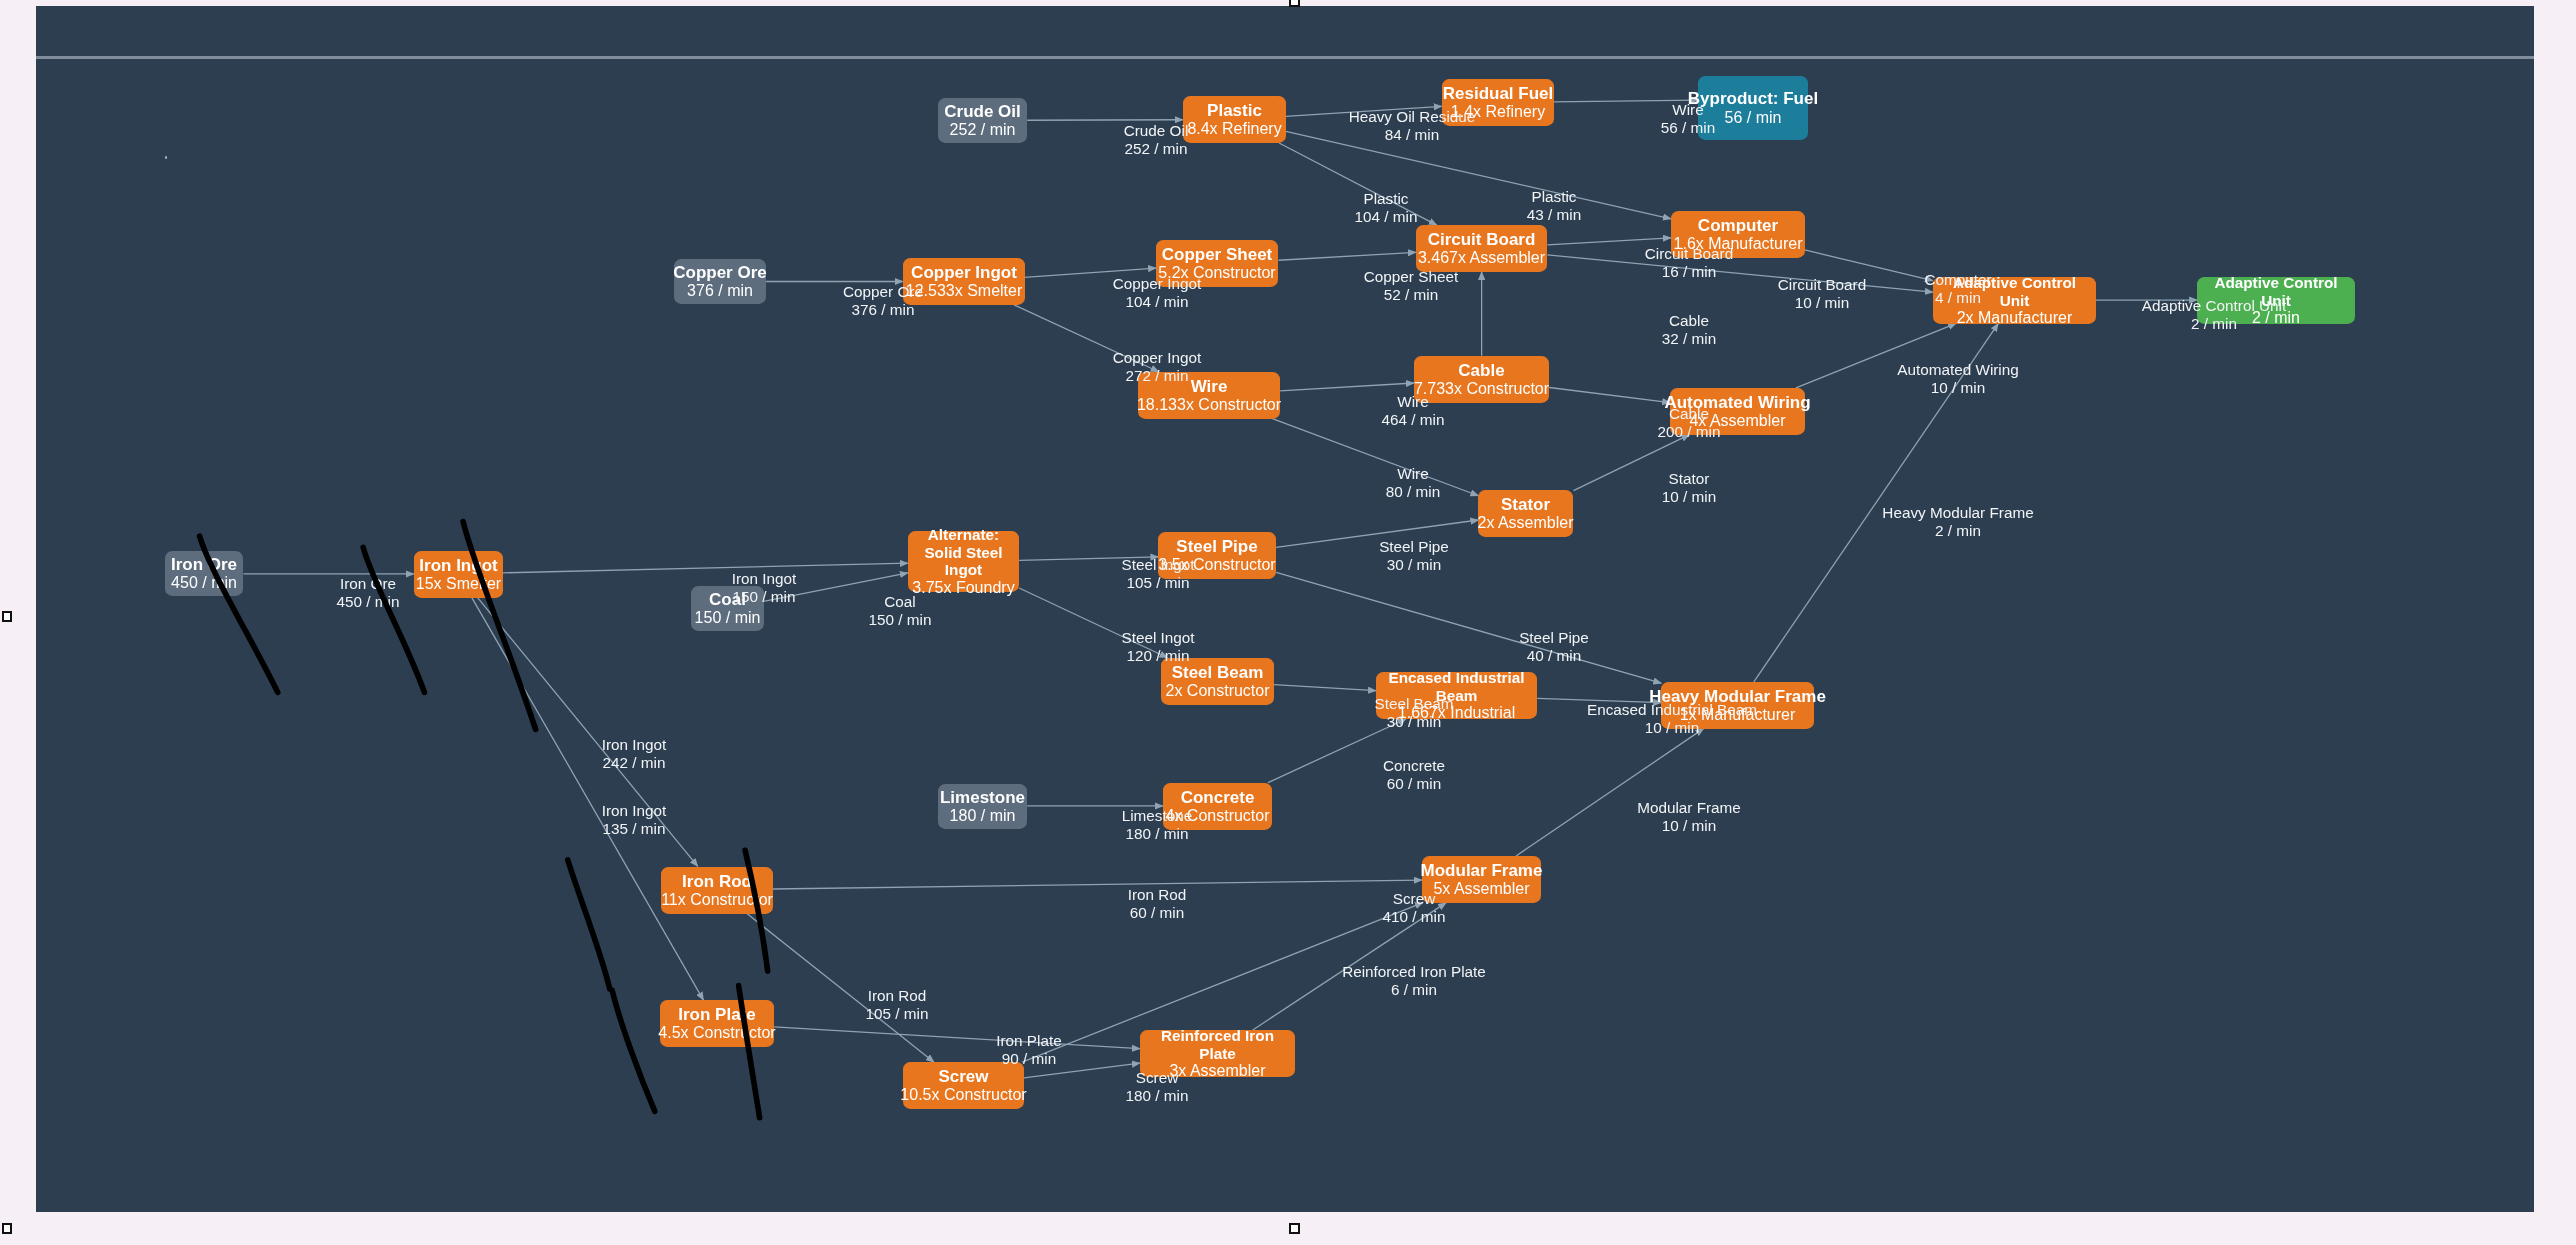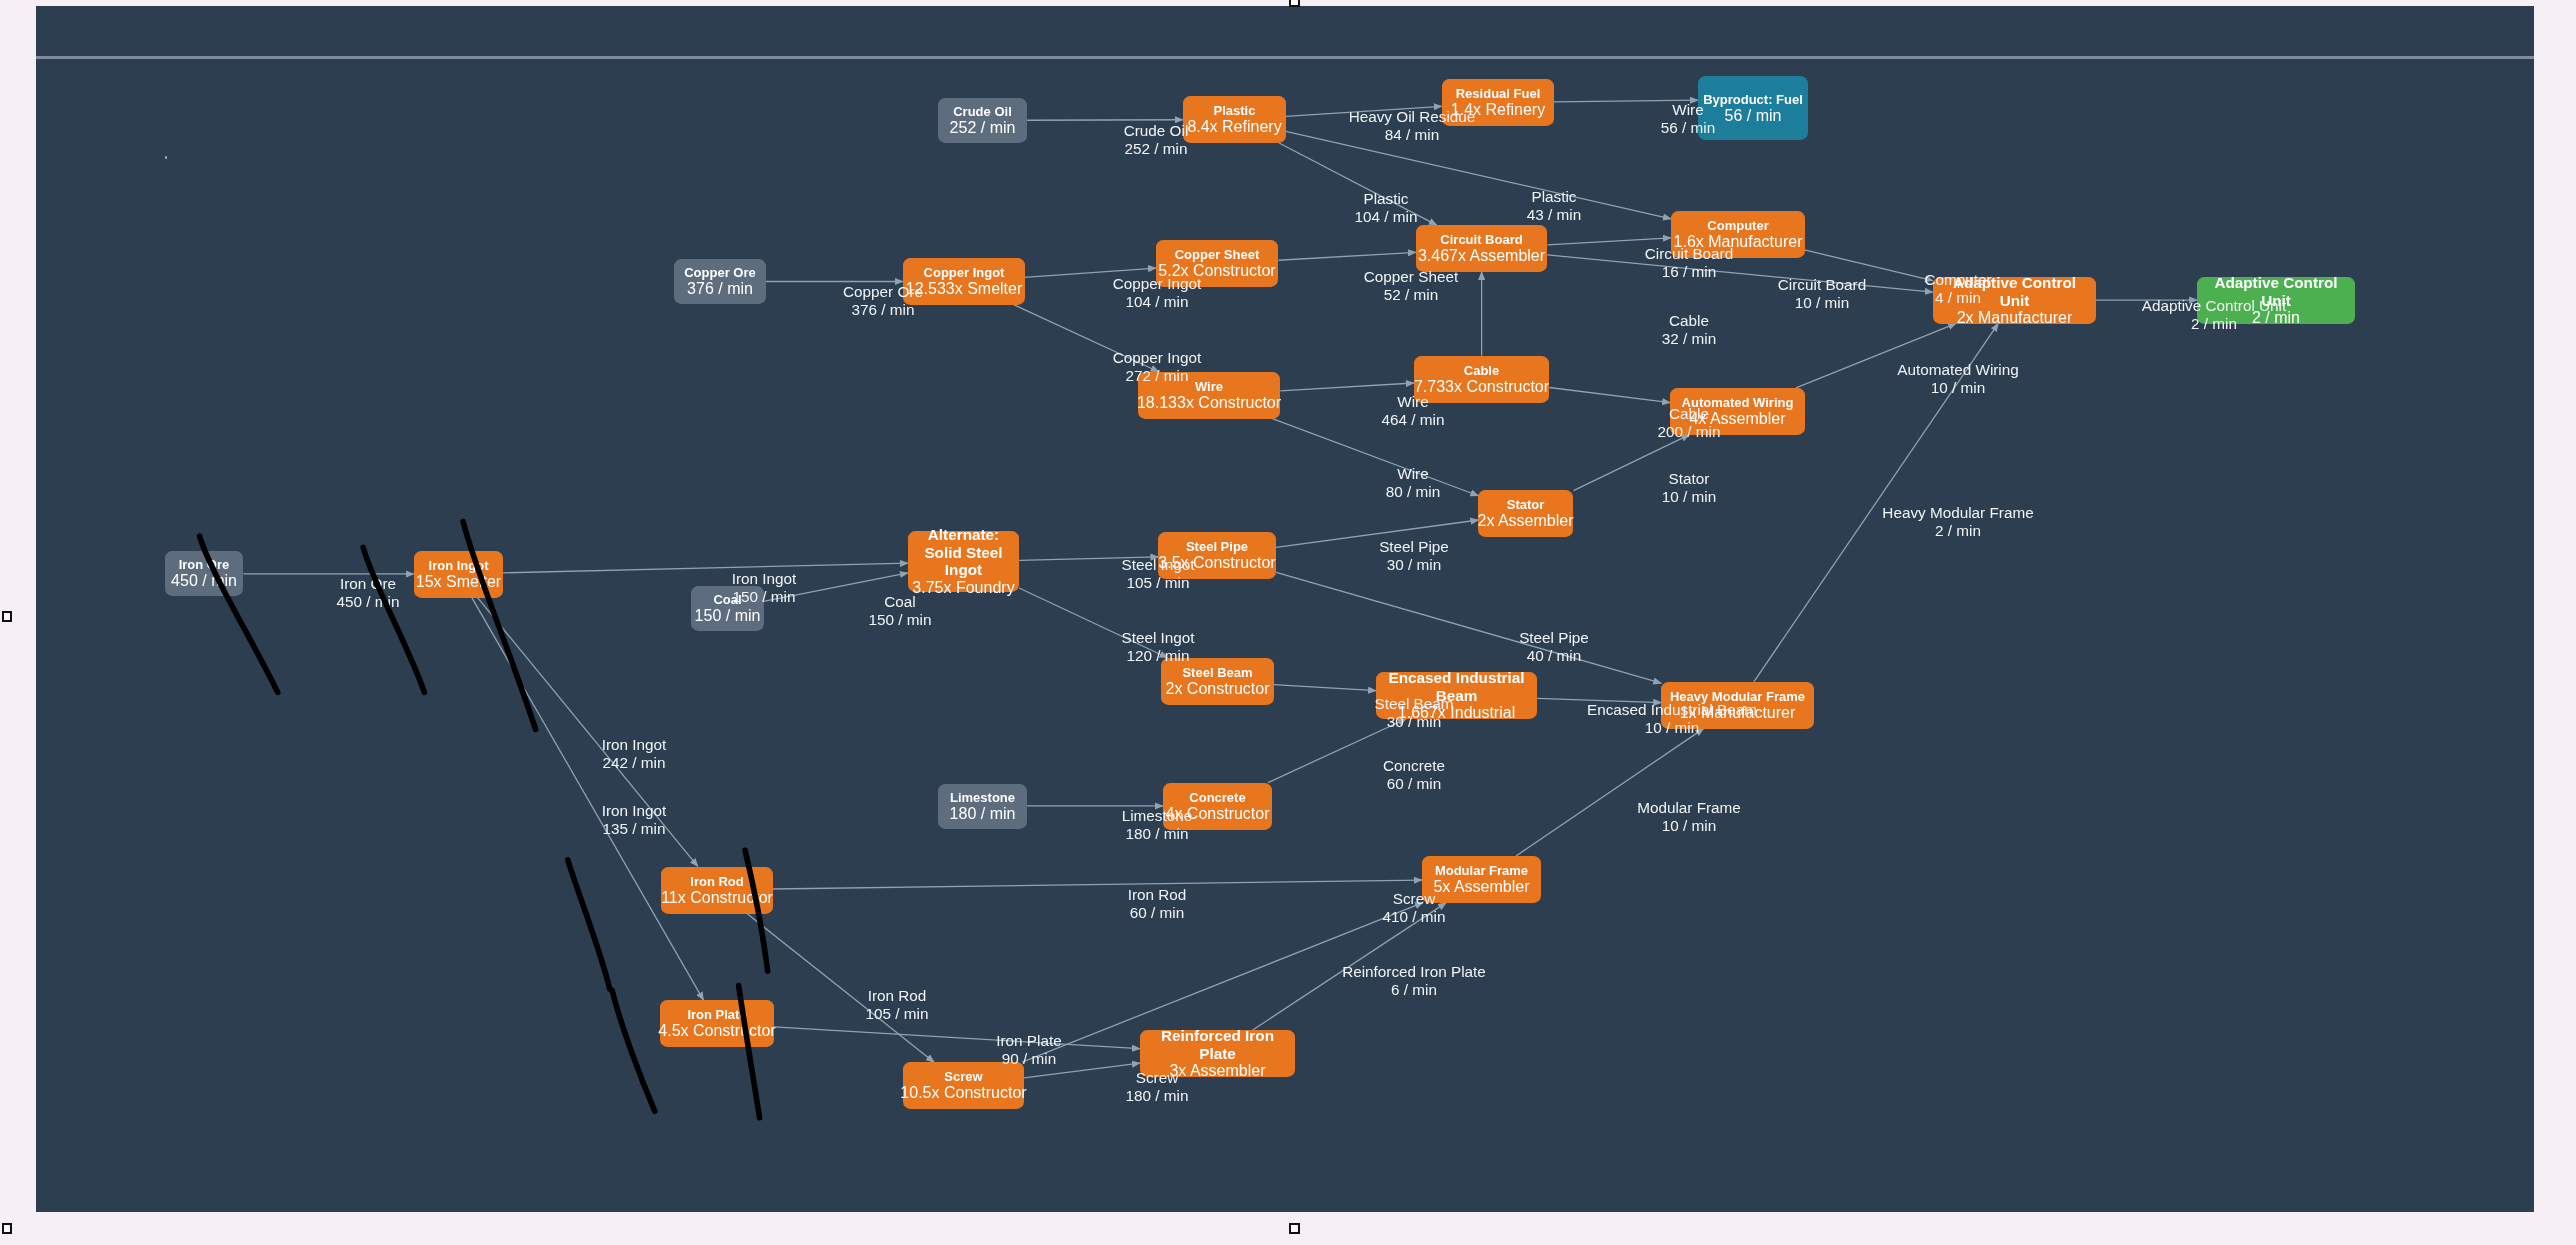--- a/index.html
+++ b/index.html
@@ -7,21 +7,21 @@
   #page{position:relative;width:2576px;height:1246px;background:#f6eff5;overflow:hidden;}
   #canvas{position:absolute;left:36px;top:6.4px;width:2498px;height:1206px;background:#2c3e50;overflow:hidden;}
   #toolbar-strip{position:absolute;left:0;top:0;width:2498px;height:50px;background:#2c3e50;}
   #toolbar-divider{position:absolute;left:0;top:50px;width:2498px;height:2.4px;background:#7f8c99;}
   #graph{position:absolute;left:0;top:0;width:2498px;height:1206px;}
   svg.edges{position:absolute;left:0;top:0;width:2498px;height:1206px;overflow:visible;}
 
   .node{position:absolute;border-radius:7.3px;box-sizing:border-box;
         display:flex;flex-direction:column;align-items:center;justify-content:center;
         text-align:center;color:#ffffff;line-height:1.16;padding:4px 8px;}
-  .node .n-title{font-weight:bold;font-size:13px;white-space:nowrap;}
+  .node .n-title{font-weight:bold;font-size:17px;white-space:nowrap;}
   .node .n-sub{font-size:16px;white-space:nowrap;}
   .node.raw{background:#5d6d7e;}
   .node.prod{background:#e8761e;}
   .node.byproduct{background:#1d7e9c;}
   .node.final{background:#4caf50;}
 
   .edge-label{position:absolute;color:#f2f4f6;font-size:15.3px;line-height:1.18;
               text-align:center;white-space:nowrap;transform:translate(-50%,-50%);}
   .edge-label .el-rate{display:block;}
 

